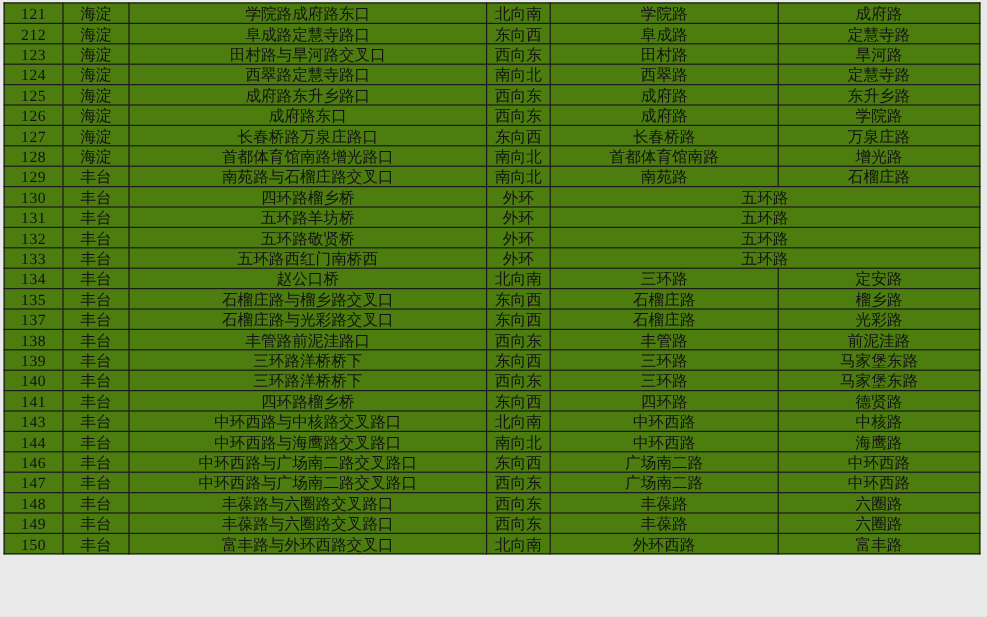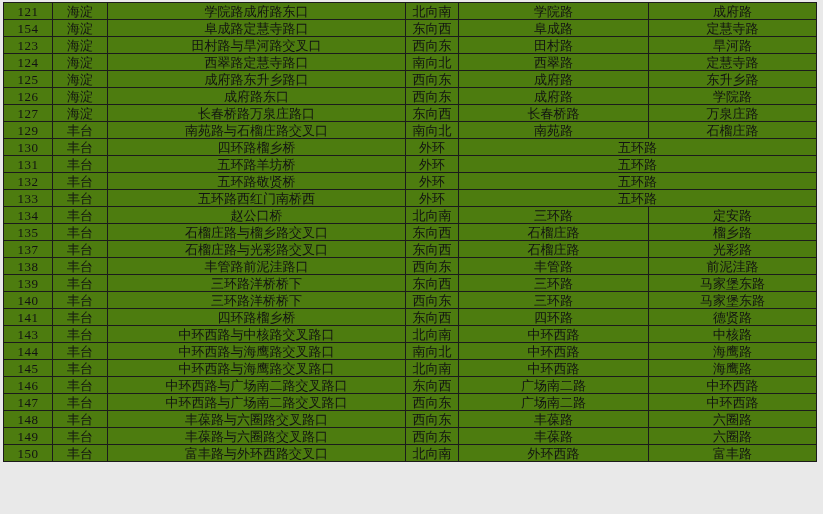--- a/index.html
+++ b/index.html
@@ -61,21 +61,21 @@
     <tbody>
         <tr>
           <td class="num">121</td>
           <td>海淀</td>
           <td>学院路成府路东口</td>
           <td>北向南</td>
           <td>学院路</td>
           <td>成府路</td>
         </tr>
         <tr>
-          <td class="num">154</td>
+          <td class="num">212</td>
           <td>海淀</td>
           <td>阜成路定慧寺路口</td>
           <td>东向西</td>
           <td>阜成路</td>
           <td>定慧寺路</td>
         </tr>
         <tr>
           <td class="num">123</td>
           <td>海淀</td>
           <td>田村路与旱河路交叉口</td>
@@ -109,20 +109,28 @@
         </tr>
         <tr>
           <td class="num">127</td>
           <td>海淀</td>
           <td>长春桥路万泉庄路口</td>
           <td>东向西</td>
           <td>长春桥路</td>
           <td>万泉庄路</td>
         </tr>
         <tr>
+          <td class="num">128</td>
+          <td>海淀</td>
+          <td>首都体育馆南路增光路口</td>
+          <td>南向北</td>
+          <td>首都体育馆南路</td>
+          <td>增光路</td>
+        </tr>
+        <tr>
           <td class="num">129</td>
           <td>丰台</td>
           <td>南苑路与石榴庄路交叉口</td>
           <td>南向北</td>
           <td>南苑路</td>
           <td>石榴庄路</td>
         </tr>
         <tr>
           <td class="num">130</td>
           <td>丰台</td>
@@ -213,28 +221,20 @@
           <td>中环西路与中核路交叉路口</td>
           <td>北向南</td>
           <td>中环西路</td>
           <td>中核路</td>
         </tr>
         <tr>
           <td class="num">144</td>
           <td>丰台</td>
           <td>中环西路与海鹰路交叉路口</td>
           <td>南向北</td>
-          <td>中环西路</td>
-          <td>海鹰路</td>
-        </tr>
-        <tr>
-          <td class="num">145</td>
-          <td>丰台</td>
-          <td>中环西路与海鹰路交叉路口</td>
-          <td>北向南</td>
           <td>中环西路</td>
           <td>海鹰路</td>
         </tr>
         <tr>
           <td class="num">146</td>
           <td>丰台</td>
           <td>中环西路与广场南二路交叉路口</td>
           <td>东向西</td>
           <td>广场南二路</td>
           <td>中环西路</td>

